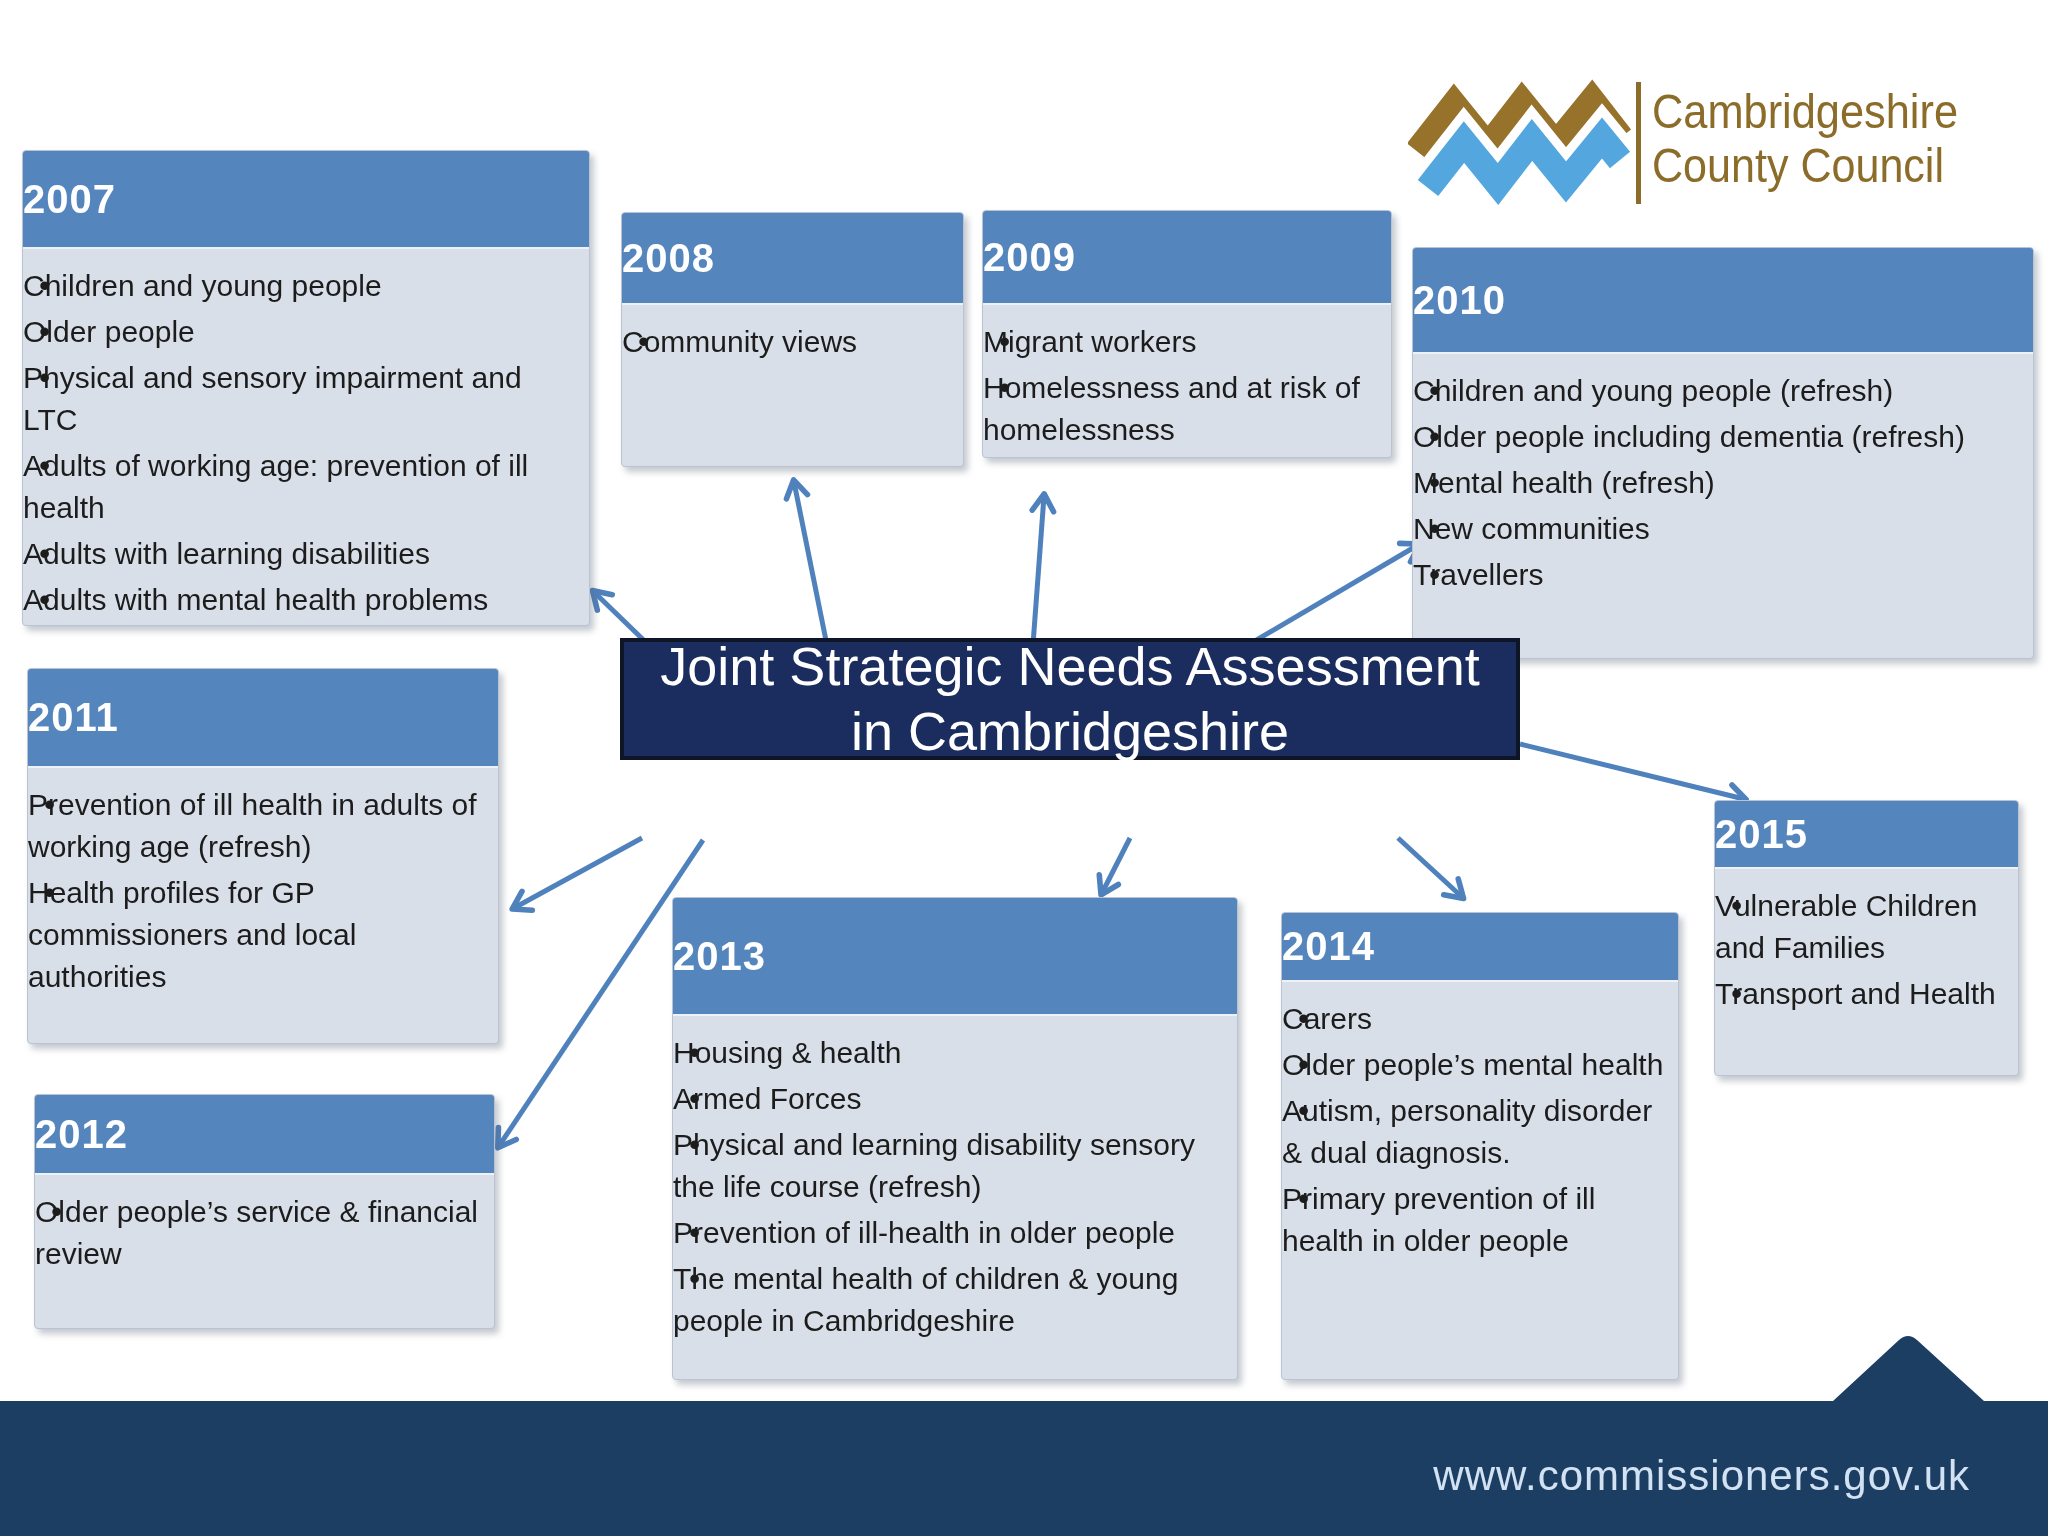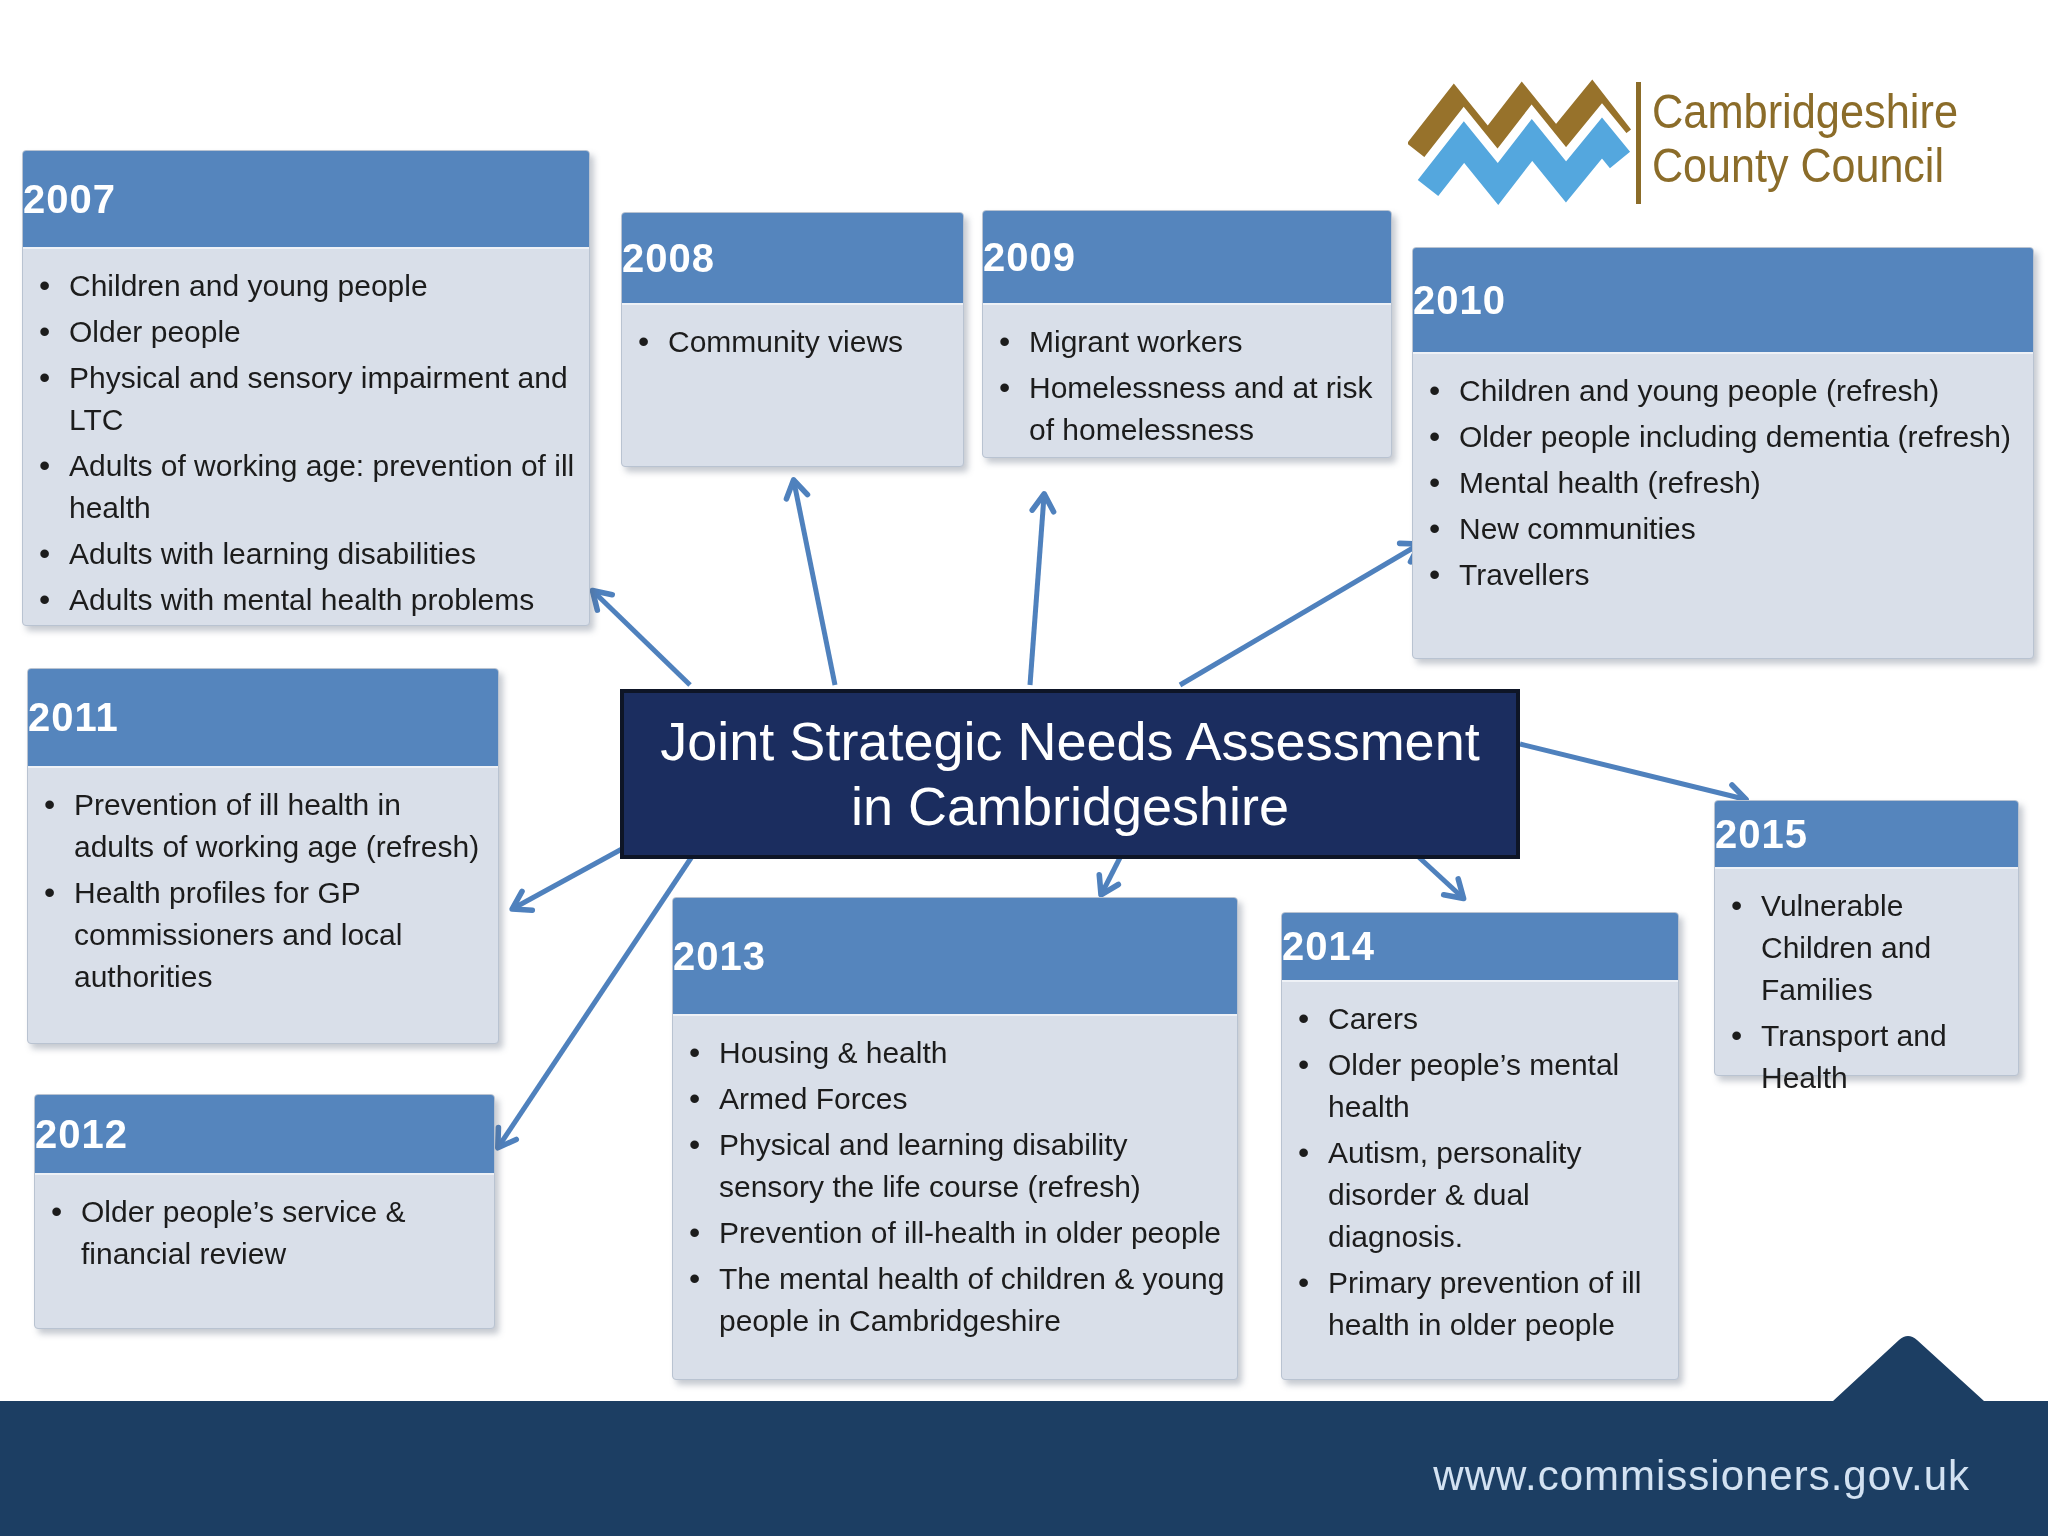--- a/index.html
+++ b/index.html
@@ -6,23 +6,23 @@
   .stage{position:relative;width:2048px;height:1536px;background:#ffffff;overflow:hidden;
          font-family:"Liberation Sans", sans-serif;}
   .yearbox{position:absolute;border-radius:4px;background:var(--body-bg);
            border:1px solid var(--box-border);
            box-shadow:4px 5px 6px rgba(90,100,120,0.35);}
   .yhead{background:var(--header-blue);display:flex;align-items:center;justify-content:flex-start;
          border-radius:3px 3px 0 0;border-bottom:2px solid #eef1f6;}
   .yhead span{color:var(--year-text);font-weight:bold;font-size:40px;letter-spacing:1px;}
   ul.ybody{list-style:none;margin:0;padding:16px 10px 0 0;}
   ul.ybody li{position:relative;font-size:30px;line-height:1.40;color:var(--text-dark);
-              padding-left:46px;margin-bottom:4px;}
+              margin-bottom:4px;}
   ul.ybody li::before{content:"\2022";position:absolute;left:16px;top:-2px;font-size:32px;}
-  .centerbox{position:absolute;left:620px;top:689px;width:900px;height:170px;
+  .centerbox{position:absolute;left:620px;top:638px;width:900px;height:122px;
              background:var(--center-bg);border:4px solid var(--center-border);
              box-sizing:border-box;display:flex;flex-direction:column;
              align-items:center;justify-content:center;text-align:center;}
   .centerbox div{color:var(--title-text);font-size:54px;line-height:1.2;white-space:nowrap;}
   .arrows{position:absolute;left:0;top:0;}
   .arrows line{stroke:var(--arrow);stroke-width:5;fill:none;}
   .footer-svg{position:absolute;left:0;top:1320px;}
   .footer-url{position:absolute;top:1452px;right:78px;font-size:42px;color:var(--footer-text);
               letter-spacing:1px;}
   .logo{position:absolute;left:1408px;top:52px;}

